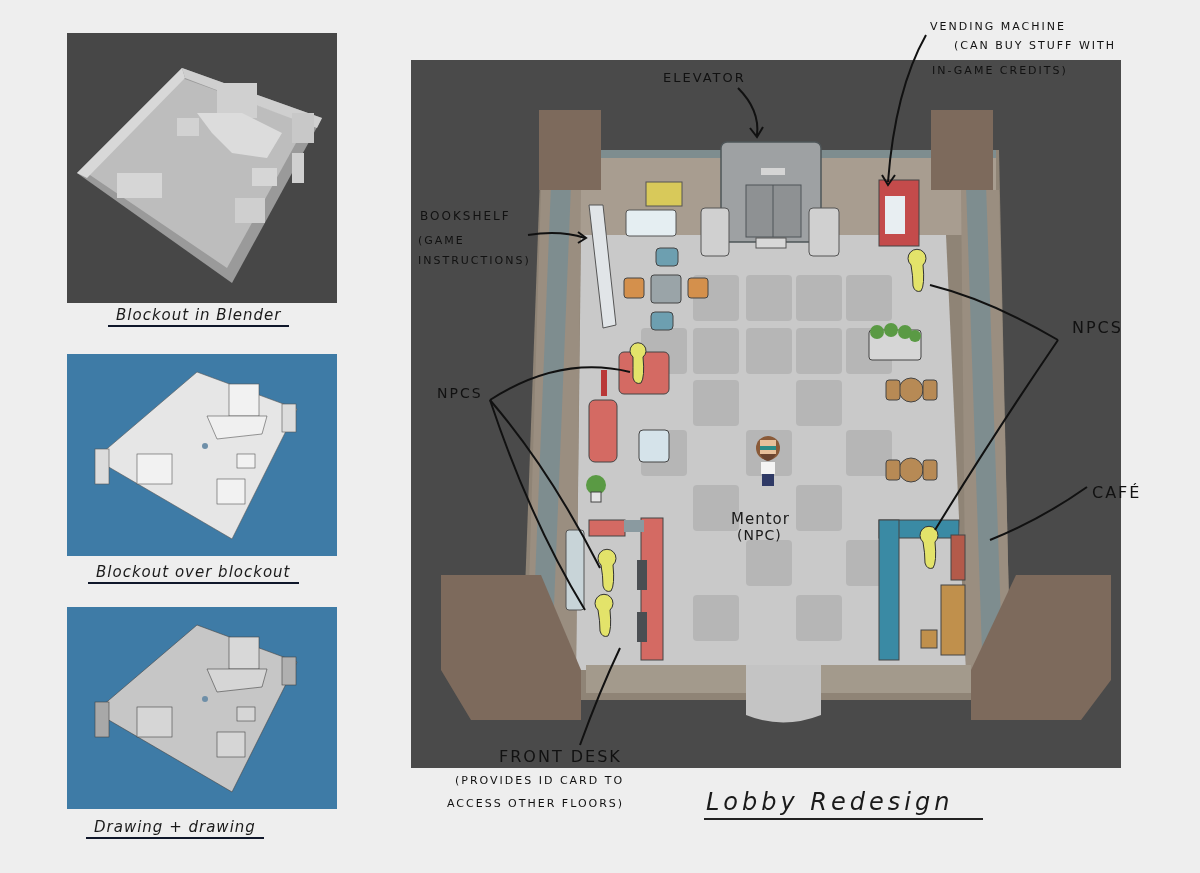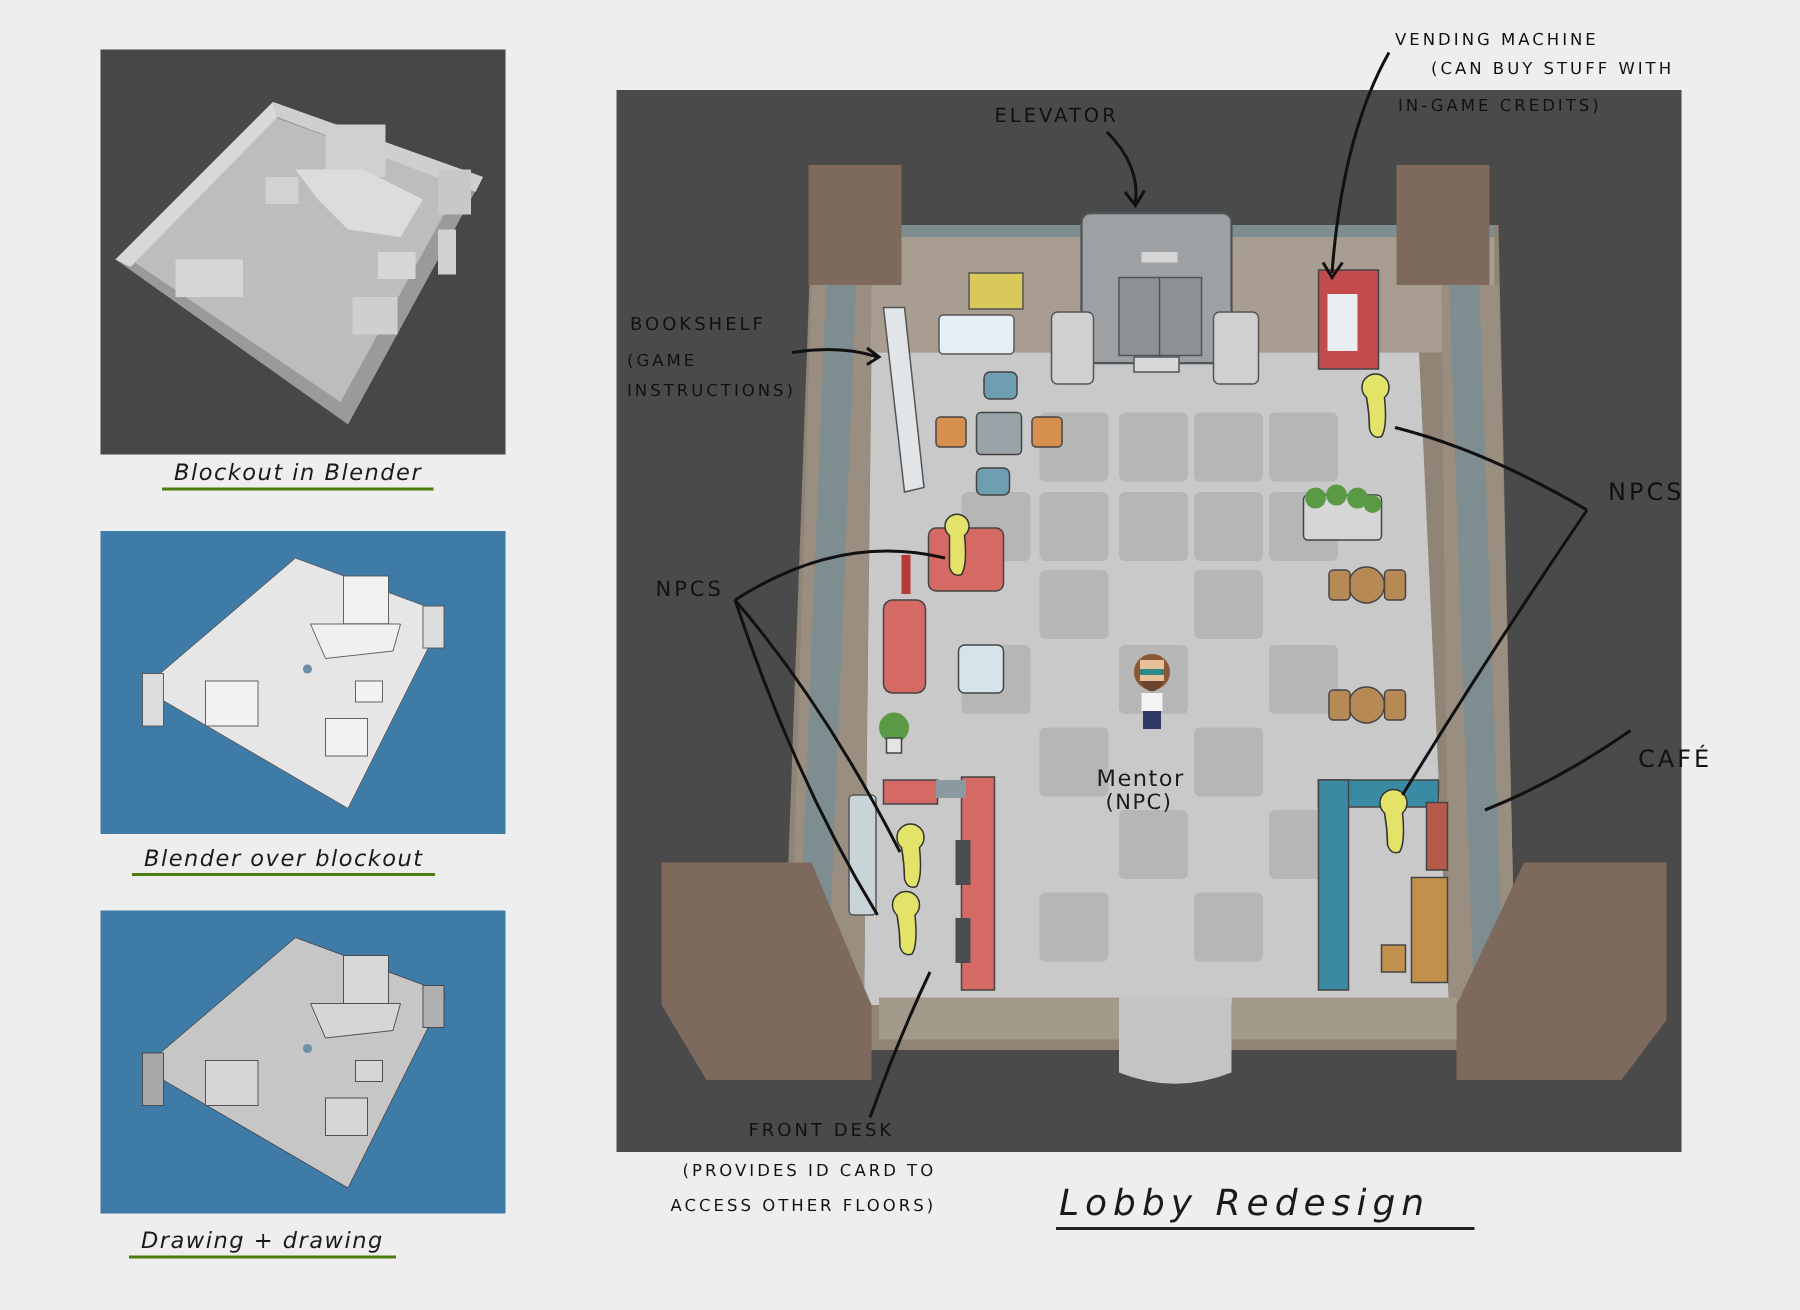--- a/index.html
+++ b/index.html
@@ -2,21 +2,21 @@
 <html><head>
 <meta charset="utf-8">
 <style>
   * { box-sizing: border-box; margin: 0; padding: 0; }
   body { width: 1200px; height: 873px; background: #eeeeee; position: relative; overflow: hidden; font-family: "DejaVu Sans", sans-serif; }
   .hand { font-family: "DejaVu Sans", sans-serif; color: #1a1a1a; font-style: italic; letter-spacing: 1px; }
   .caps { font-family: "DejaVu Sans", sans-serif; color: #111; text-transform: uppercase; letter-spacing: 2px; font-size: 11px; line-height: 1.6; }
 
   .thumb { position: absolute; left: 67px; width: 270px; overflow: hidden; }
   .thumb svg { display: block; }
-  .thumb-caption { position: absolute; font-size: 15px; border-bottom: 2px solid #4d7c0f; padding: 0 8px 1px 8px; white-space: nowrap; }
+  .thumb-caption { position: absolute; font-size: 15px; border-bottom: 2px solid #0f172a; padding: 0 8px 1px 8px; white-space: nowrap; }
 
   #main-scene { position: absolute; left: 411px; top: 60px; width: 710px; height: 708px; background: #4a4a4a; }
   #main-scene svg { position: absolute; left: 0; top: 0; }
 
   .label { position: absolute; white-space: nowrap; }
   .title { position: absolute; left: 704px; top: 788px; font-size: 24px; border-bottom: 2px solid #222; padding: 0 30px 2px 2px; letter-spacing: 4px; }
   #annotations { position: absolute; left: 0; top: 0; pointer-events: none; }
 </style>
 </head>
 <body>
@@ -45,21 +45,21 @@
     <rect x="28" y="95" width="14" height="35" fill="#dcdcdc" stroke="#555" stroke-width="0.6"></rect>
     <rect x="215" y="50" width="14" height="28" fill="#dcdcdc" stroke="#555" stroke-width="0.6"></rect>
     <rect x="162" y="30" width="30" height="32" fill="#f2f2f2" stroke="#555" stroke-width="0.6"></rect>
     <polygon points="140,62 200,62 195,80 150,85" fill="#f0f0f0" stroke="#555" stroke-width="0.6"></polygon>
     <rect x="70" y="100" width="35" height="30" fill="#f2f2f2" stroke="#555" stroke-width="0.6"></rect>
     <rect x="170" y="100" width="18" height="14" fill="#f2f2f2" stroke="#555" stroke-width="0.6"></rect>
     <rect x="150" y="125" width="28" height="25" fill="#f2f2f2" stroke="#555" stroke-width="0.6"></rect>
     <circle cx="138" cy="92" r="3" fill="#6e8fa8"></circle>
   </svg>
 </div>
-<div class="thumb-caption hand" style="left:88px;top:563px;">Blender over blockout</div>
+<div class="thumb-caption hand" style="left:88px;top:563px;">Blockout over blockout</div>
 
 <div class="thumb" style="top:607px;height:202px;background:#3e7ba6;">
   <svg width="270" height="202">
     <polygon points="28,105 130,18 230,55 165,185" fill="#c6c6c6" stroke="#444" stroke-width="0.6"></polygon>
     <rect x="28" y="95" width="14" height="35" fill="#a8a8a8" stroke="#444" stroke-width="0.6"></rect>
     <rect x="215" y="50" width="14" height="28" fill="#b0b0b0" stroke="#444" stroke-width="0.6"></rect>
     <rect x="162" y="30" width="30" height="32" fill="#d8d8d8" stroke="#444" stroke-width="0.6"></rect>
     <polygon points="140,62 200,62 195,80 150,85" fill="#d6d6d6" stroke="#444" stroke-width="0.6"></polygon>
     <rect x="70" y="100" width="35" height="30" fill="#d6d6d6" stroke="#444" stroke-width="0.6"></rect>
     <rect x="170" y="100" width="18" height="14" fill="#d6d6d6" stroke="#444" stroke-width="0.6"></rect>
@@ -216,20 +216,20 @@
 
 <div class="label caps" style="left:663px;top:68px;font-size:13px;">ELEVATOR</div>
 <div class="label caps" style="left:930px;top:18px;">VENDING MACHINE</div>
 <div class="label caps" style="left:954px;top:37px;">(CAN BUY STUFF WITH</div>
 <div class="label caps" style="left:932px;top:62px;">IN-GAME CREDITS)</div>
 <div class="label caps" style="left:420px;top:207px;font-size:12px;">BOOKSHELF</div>
 <div class="label caps" style="left:418px;top:232px;">(GAME</div>
 <div class="label caps" style="left:418px;top:252px;">INSTRUCTIONS)</div>
 <div class="label caps" style="left:437px;top:382px;font-size:14px;">NPCS</div>
 <div class="label caps" style="left:1072px;top:315px;font-size:16px;">NPCS</div>
-<div class="label caps" style="left:1092px;top:493px;font-size:16px;text-align:center;">CAFÉ</div>
+<div class="label caps" style="left:1092px;top:480px;font-size:16px;text-align:center;">CAFÉ</div>
 <div class="label hand" style="left:731px;top:510px;font-size:15px;font-style:normal;">Mentor</div>
 <div class="label hand" style="left:737px;top:527px;font-size:14px;font-style:normal;">(NPC)</div>
-<div class="label caps" style="left:499px;top:744px;font-size:12px;">FRONT DESK</div>
+<div class="label caps" style="left:499px;top:744px;font-size:16px;">FRONT DESK</div>
 <div class="label caps" style="left:455px;top:772px;">(PROVIDES ID CARD TO</div>
 <div class="label caps" style="left:447px;top:795px;">ACCESS OTHER FLOORS)</div>
 
 <div class="title hand">Lobby Redesign</div>
 
 </body></html>

